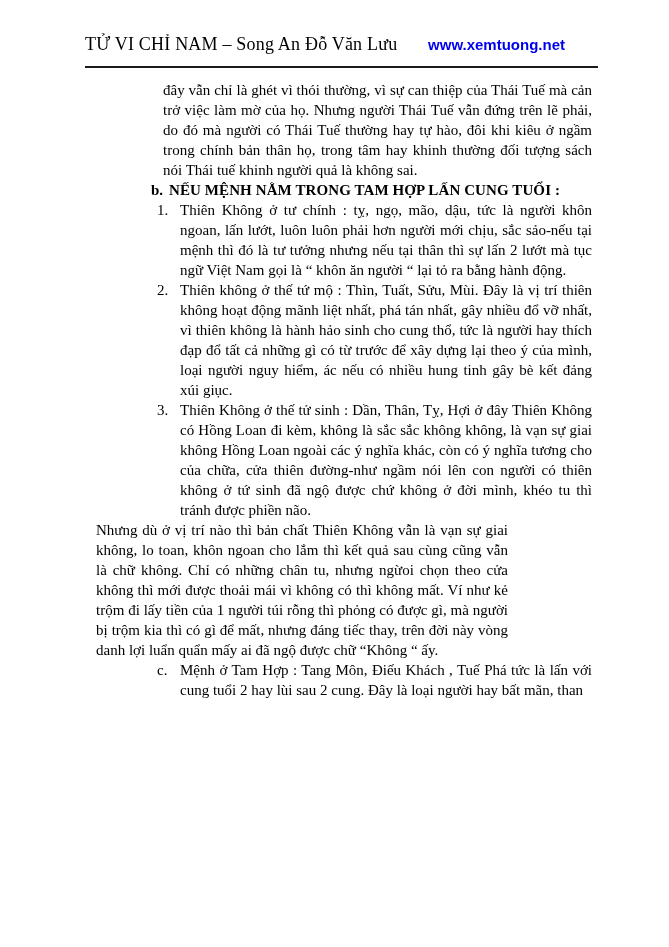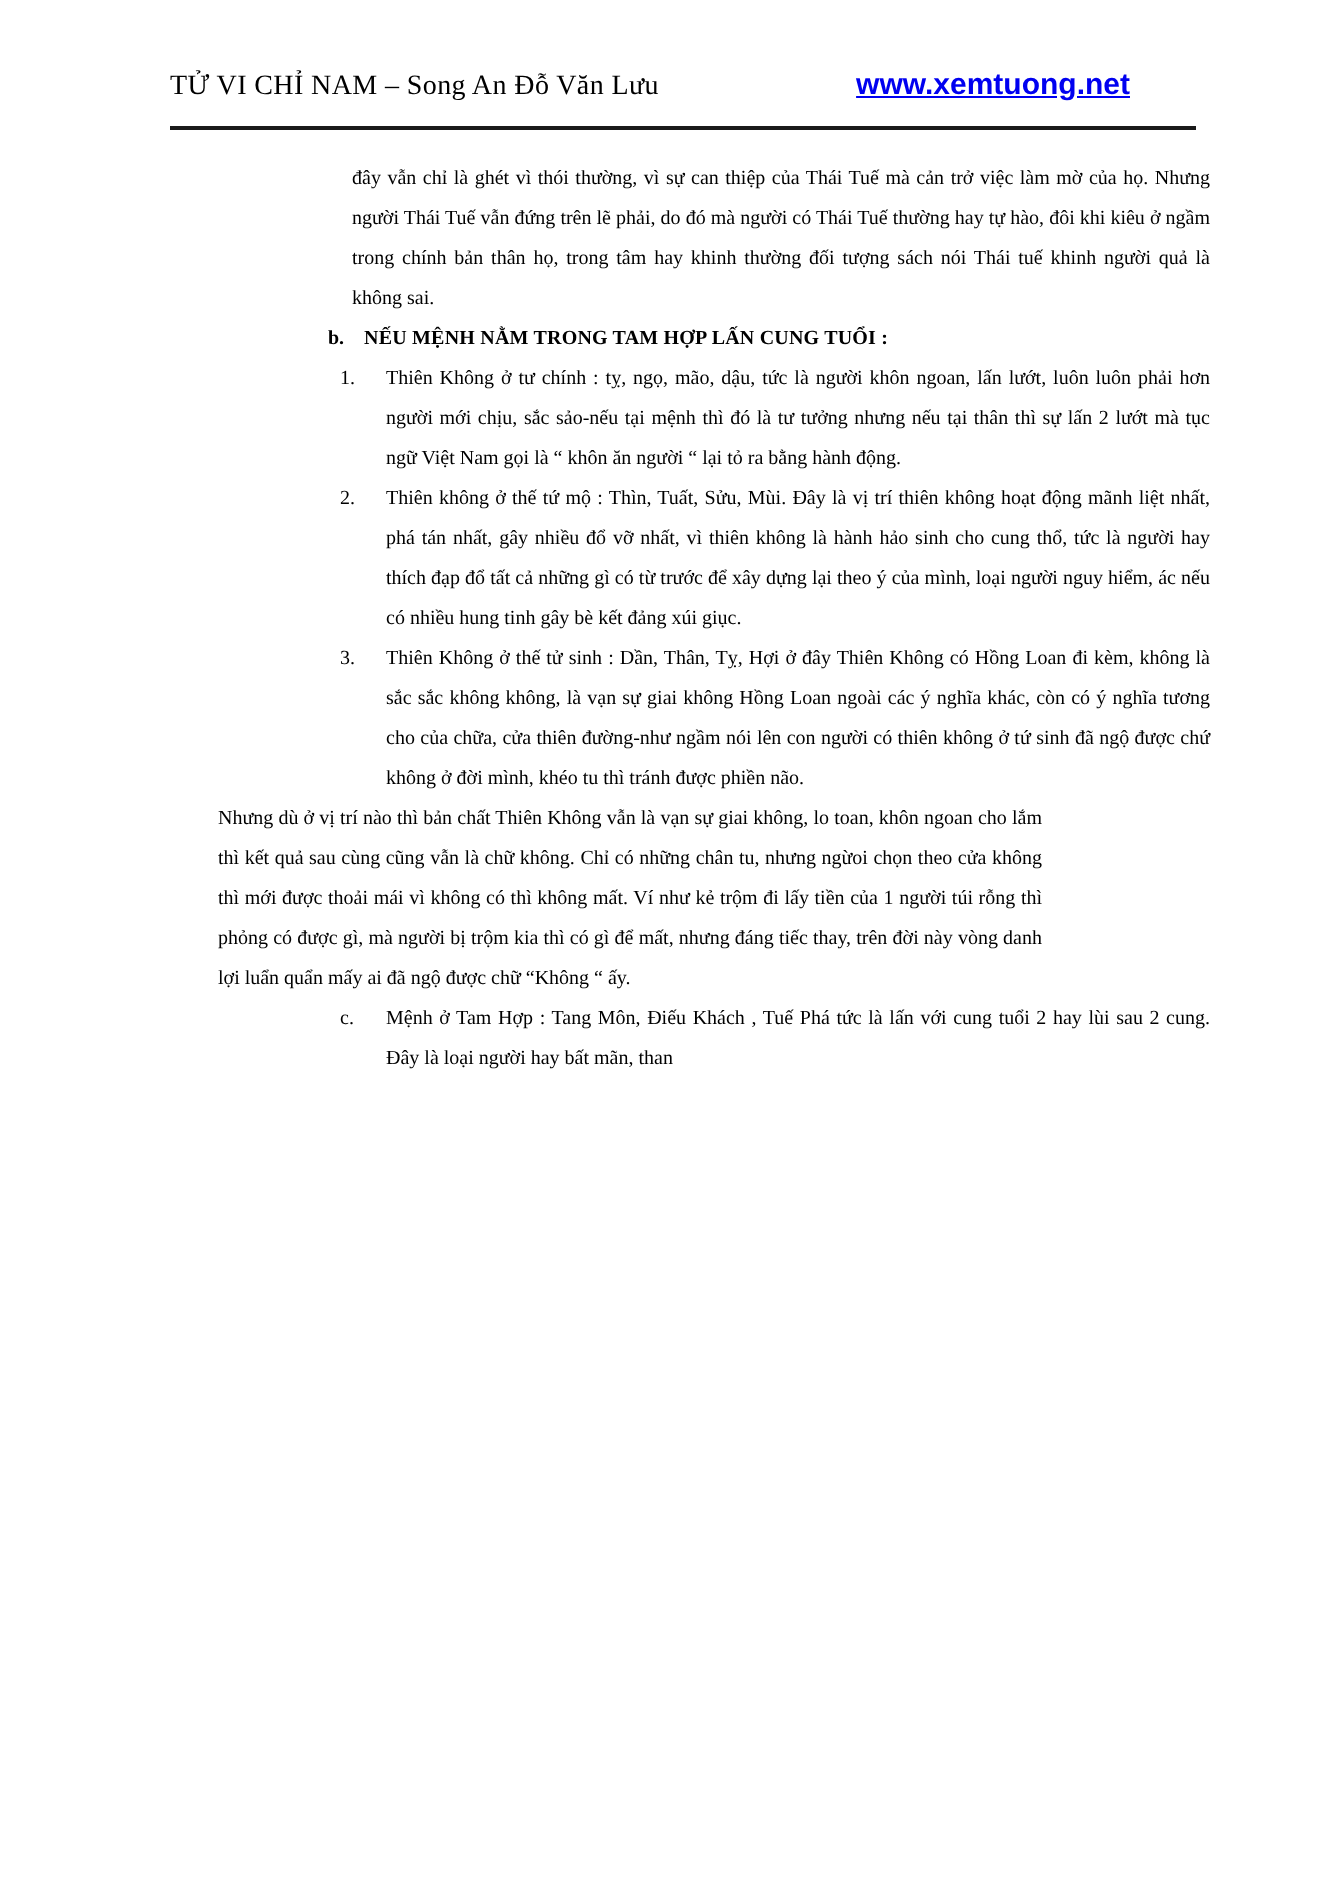--- a/index.html
+++ b/index.html
@@ -20,42 +20,41 @@
     top: 34px;
     left: 85px;
     right: 71px;
     border-bottom: 2px solid #1a1a1a;
     padding-bottom: 11px;
     display: flex;
     justify-content: space-between;
     align-items: baseline;
   }
   .header-title {
-    font-size: 14px;
+    font-size: 18px;
     letter-spacing: 0.2px;
     white-space: nowrap;
     font-family: Liberation Serif, serif;
   }
   .header-link {
     font-family: "Liberation Sans", sans-serif;
     font-weight: bold;
     font-size: 15px;
     color: #0000f0;
-    text-decoration: underline;
     margin-right: 33px;
     white-space: nowrap;
     cursor: pointer;
   }
   
   .doc-body {
     position: absolute;
     top: 80px;
-    left: 13px;
+    left: 0;
     right: 0;
-    font-size: 10px;
+    font-size: 15px;
     line-height: 20px;
   }
   .doc-body p { text-align: justify; }
   .para-std   { margin-left: 163px; width: 429px; }
   .para-thidu { margin-left: 143px; width: 449px; }
   .para-nhung { margin-left: 96px; width: 412px; }
   .hitem {
     display: flex;
     margin-left: 151px;
     width: 441px;

